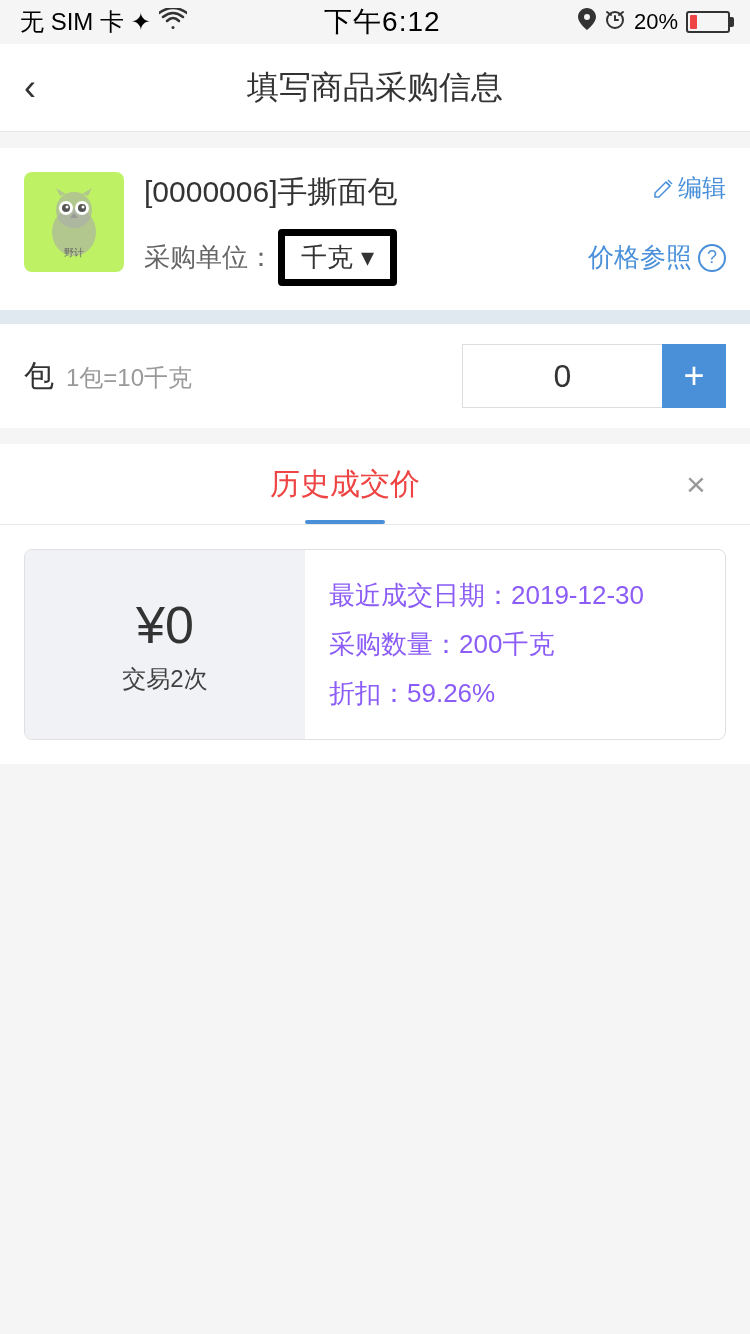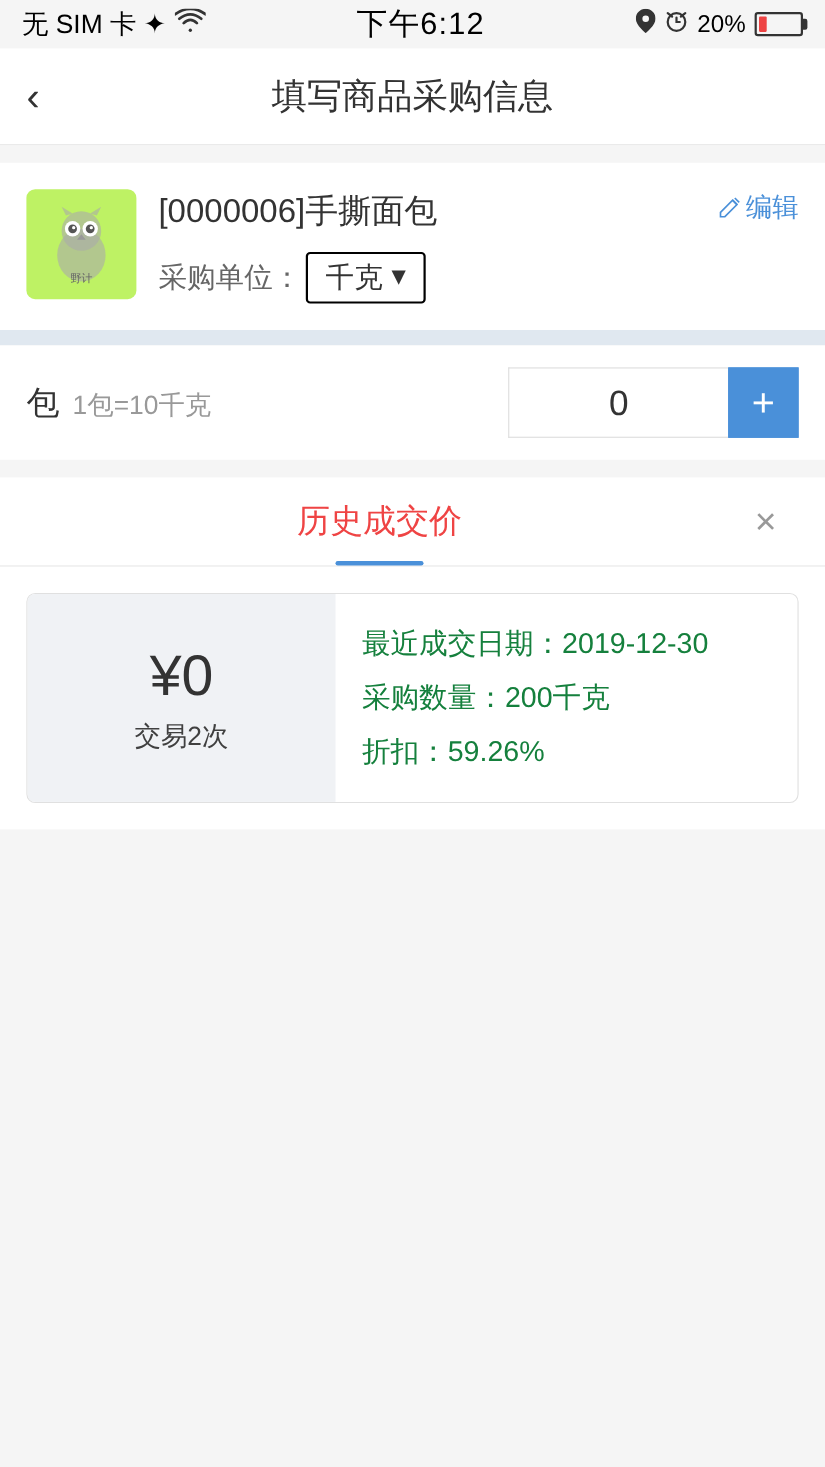--- a/index.html
+++ b/index.html
@@ -149,27 +149,27 @@
     .unit-label {
       font-size: 26px;
       color: #666;
     }
     .unit-select {
       display: flex;
       align-items: center;
       gap: 4px;
     }
     .unit-select-box {
-      border: 2px solid #000000;
+      border: 7px solid #000000;
       border-radius: 4px;
       padding: 4px 16px;
       font-size: 26px;
       color: #333;
       display: flex;
-      align-items: flex-start;
+      align-items: center;
       gap: 8px;
       cursor: pointer;
     }
     .price-ref {
       font-size: 26px;
       color: #4a90d9;
       display: flex;
       align-items: center;
       gap: 6px;
       cursor: pointer;
@@ -325,21 +325,21 @@
     }
     .history-right {
       flex: 1;
       padding: 28px 24px;
       display: flex;
       flex-direction: column;
       gap: 14px;
     }
     .history-detail-row {
       font-size: 26px;
-      color: #15803d;
+      color: #8b5cf6;
       display: flex;
       align-items: center;
     }
 
     
     .main-content {
       background: #ffffff;
     }
   </style>
 </head>
@@ -423,20 +423,26 @@
       </div>
     </div>
     <div class="unit-row">
       <div class="unit-select">
         <span class="unit-label">采购单位：</span>
         <div class="unit-select-box">
           <span>千克</span>
           <span>▾</span>
         </div>
       </div>
+      <div class="price-ref">
+        <span>价格参照</span>
+        <div class="price-ref-circle">
+          <span>?</span>
+        </div>
+      </div>
     </div>
   </div>
 </div>
 
 <div class="divider-bar"></div>
 
 <div class="quantity-row">
   <div class="quantity-label-group">
     <span class="quantity-unit">包</span>
     <span class="quantity-conversion">1包=10千克</span>

